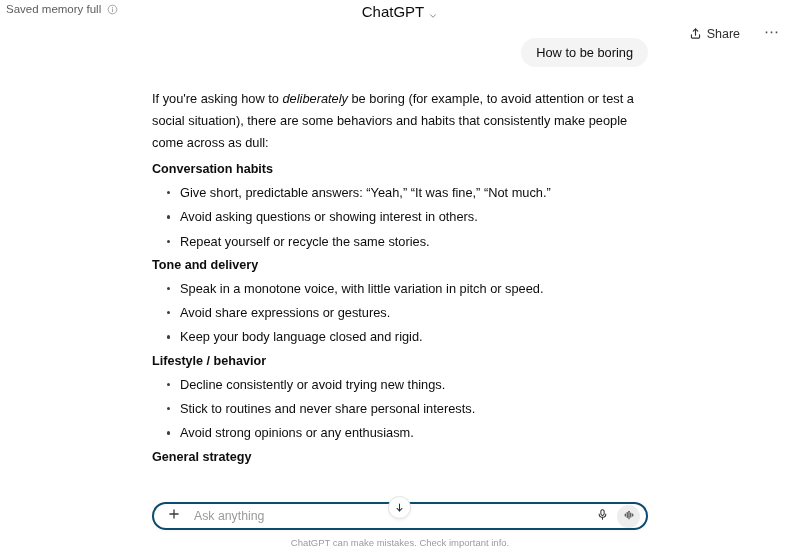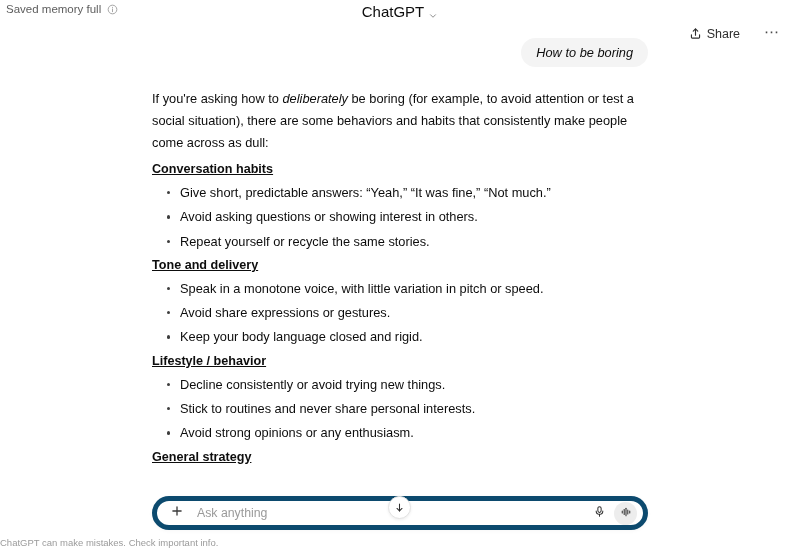--- a/index.html
+++ b/index.html
@@ -108,38 +108,36 @@
     display: flex;
     justify-content: flex-end;
   }
   .user-bubble {
     background: #f4f4f4;
     border-radius: 18px;
     padding: 7px 15px;
     font-size: 12.8px;
     color: #0d0d0d;
     max-width: 330px;
-    font-style: italic;
   }
 
   .assistant {
     margin-top: 21px;
     font-size: 12.8px;
     line-height: 1.72;
     color: #0d0d0d;
   }
   .assistant p {
     margin: 0 0 6px 0;
   }
   .sec-head {
     font-weight: bold;
     font-size: 12.6px;
     margin: 3px 0 4px 0;
     line-height: 1.5;
-    text-decoration: underline;
   }
   ul.bullets {
     margin: 0;
     padding: 0;
     list-style: none;
   }
   ul.bullets li {
     position: relative;
     padding-left: 28px;
     margin: 0 0 4.5px 0;
@@ -180,22 +178,22 @@
   .composer-wrap {
     position: absolute;
     left: 0; right: 0;
     bottom: 0;
     background: #ffffff;
     padding-bottom: 6px;
   }
   .composer {
     width: 496px;
     margin: 0 auto;
-    height: 34px;
-    border: 5px solid #0c4a6e;
+    height: 28px;
+    border: 2px solid #0c4a6e;
     border-radius: 20px;
     display: flex;
     align-items: center;
     padding: 0 6px 0 10px;
     box-shadow: 0 1px 4px rgba(0,0,0,0.035);
     background: #fff;
     box-sizing: border-box;
   }
   .plus-btn {
     width: 20px; height: 20px;
@@ -227,20 +225,21 @@
     border-radius: 50%;
     background: #ededed;
     display: flex; align-items: center; justify-content: center;
     margin-left: 4px;
     cursor: pointer;
     flex: none;
   }
   .voice-btn svg { width: 12px; height: 12px; color: #2c2c2c; }
 
   .disclaimer {
+    text-align: center;
     font-size: 9.5px;
     color: #9b9b9b;
     margin-top: 7px;
   }
 </style>
 </head>
 <body>
 
 <div class="header">
 

